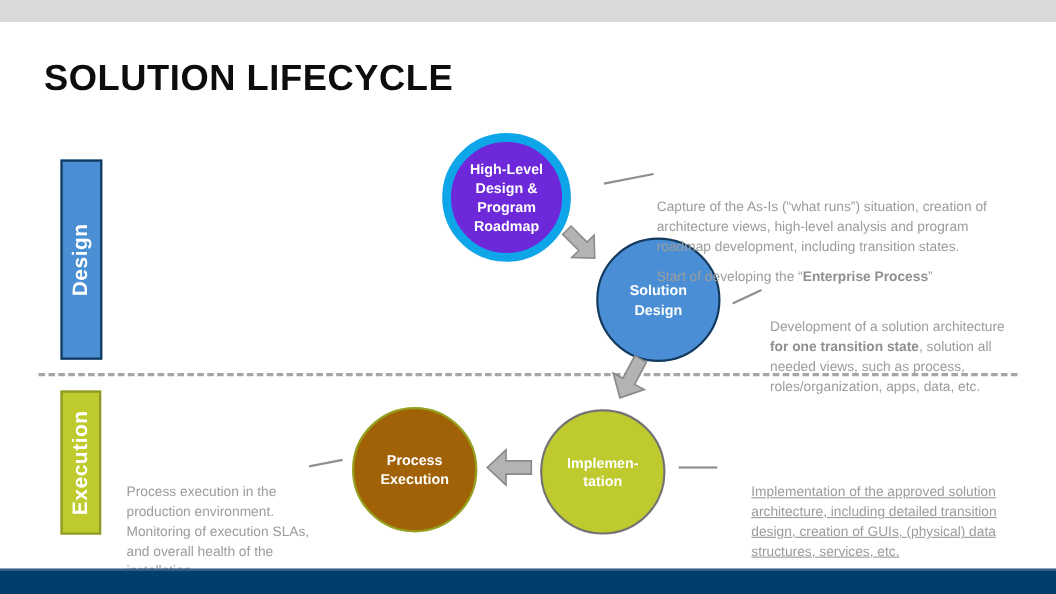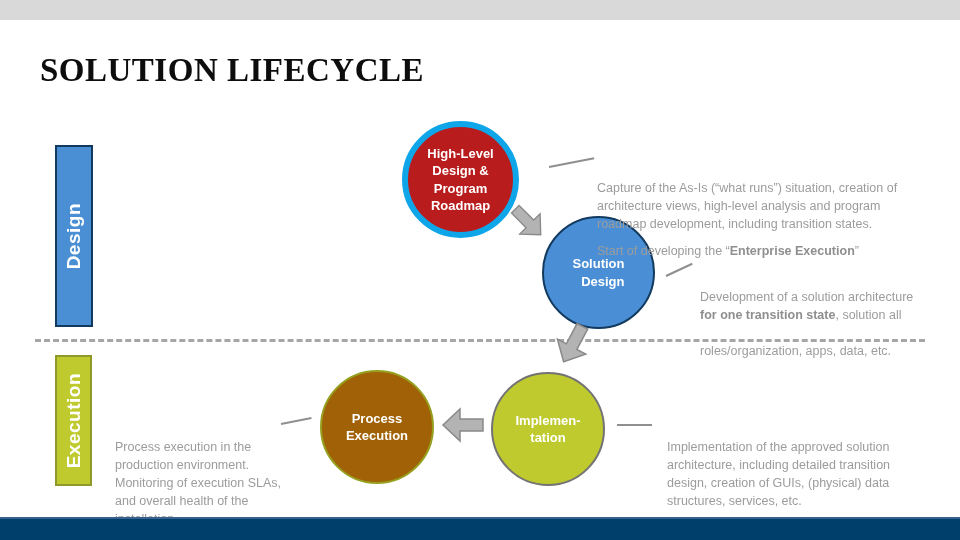--- a/index.html
+++ b/index.html
@@ -25,21 +25,21 @@
     position: absolute;
     left: 0; top: 517px;
     width: 960px; height: 23px;
     background: #003e6b;
     border-top: 2px solid #35618b;
   }
 
   .title {
     position: absolute;
     left: 40px; top: 52px;
-    font-family: Liberation Serif, serif;
+    font-family: Liberation Sans, sans-serif;
     font-weight: bold;
     font-size: 33px;
     letter-spacing: 0.5px;
     color: #0d0d0d;
     white-space: nowrap;
   }
 
   .band {
     position: absolute;
     display: flex;
@@ -85,29 +85,28 @@
   .circle-label {
     color: #ffffff;
     font-weight: bold;
     font-size: 13px;
     line-height: 1.32;
     white-space: pre-line;
   }
   .circle-hld {
     left: 402px; top: 121px;
     width: 117px; height: 117px;
-    background: #b91c1c;
-    border: 6px solid #0ea5e9;
+    background: #6d28d9;
+    border: 8px solid #0ea5e9;
   }
   .circle-solution {
     left: 542px; top: 216px;
     width: 113px; height: 113px;
     background: #4a8fd5;
     border: 2px solid #123a5e;
-    text-align: right;
   }
   .circle-implementation {
     left: 491px; top: 372px;
     width: 114px; height: 114px;
     background: #bfca2e;
     border: 2px solid #737373;
   }
   .circle-process {
     left: 320px; top: 370px;
     width: 114px; height: 114px;
@@ -136,21 +135,21 @@
     position: absolute;
     color: #9c9c9c;
     font-size: 12.5px;
     line-height: 18px;
     margin-top: 48px;
   }
   .annotation p + p { margin-top: 9px; }
   .annotation b { font-weight: bold; color: #8f8f8f; }
   .annotation-hld { left: 597px; top: 131px; }
   .annotation-solution { left: 700px; top: 240px; }
-  .annotation-implementation { left: 667px; top: 390px; }
+  .annotation-implementation { left: 683px; top: 390px; text-decoration: underline; }
   .annotation-process { left: 115px; top: 390px; }
 </style>
 </head>
 <body>
 
 <div class="slide">
 
   <div class="top-bar"></div>
 
   <h1 class="title">SOLUTION LIFECYCLE</h1>
@@ -199,24 +198,24 @@
     </svg>
   </div>
 
   <div class="leader leader-1"></div>
   <div class="leader leader-2"></div>
   <div class="leader leader-3"></div>
   <div class="leader leader-4"></div>
 
   <div class="annotation annotation-hld">
     <p><span>Capture of the As-Is (“what runs”) situation, creation of</span><br><span>architecture views, high-level analysis and program</span><br><span>roadmap development, including transition states.</span></p>
-    <p><span>Start of developing the “</span><b>Enterprise Execution</b><span>”</span></p>
+    <p><span>Start of developing the “</span><b>Enterprise Process</b><span>”</span></p>
   </div>
   <div class="annotation annotation-solution">
-    <p><span>Development of a solution architecture</span><br><b>for one transition state</b><span>, solution all</span><br><br><span>roles/organization, apps, data, etc.</span></p>
+    <p><span>Development of a solution architecture</span><br><b>for one transition state</b><span>, solution all</span><br><span>needed views, such as process,</span><br><span>roles/organization, apps, data, etc.</span></p>
   </div>
   <div class="annotation annotation-implementation">
     <p><span>Implementation of the approved solution</span><br><span>architecture, including detailed transition</span><br><span>design, creation of GUIs, (physical) data</span><br><span>structures, services, etc.</span></p>
   </div>
   <div class="annotation annotation-process">
     <p><span>Process execution in the</span><br><span>production environment.</span><br><span>Monitoring of execution SLAs,</span><br><span>and overall health of the</span><br><span>installation.</span></p>
   </div>
 
   <div class="bottom-bar"></div>
 

